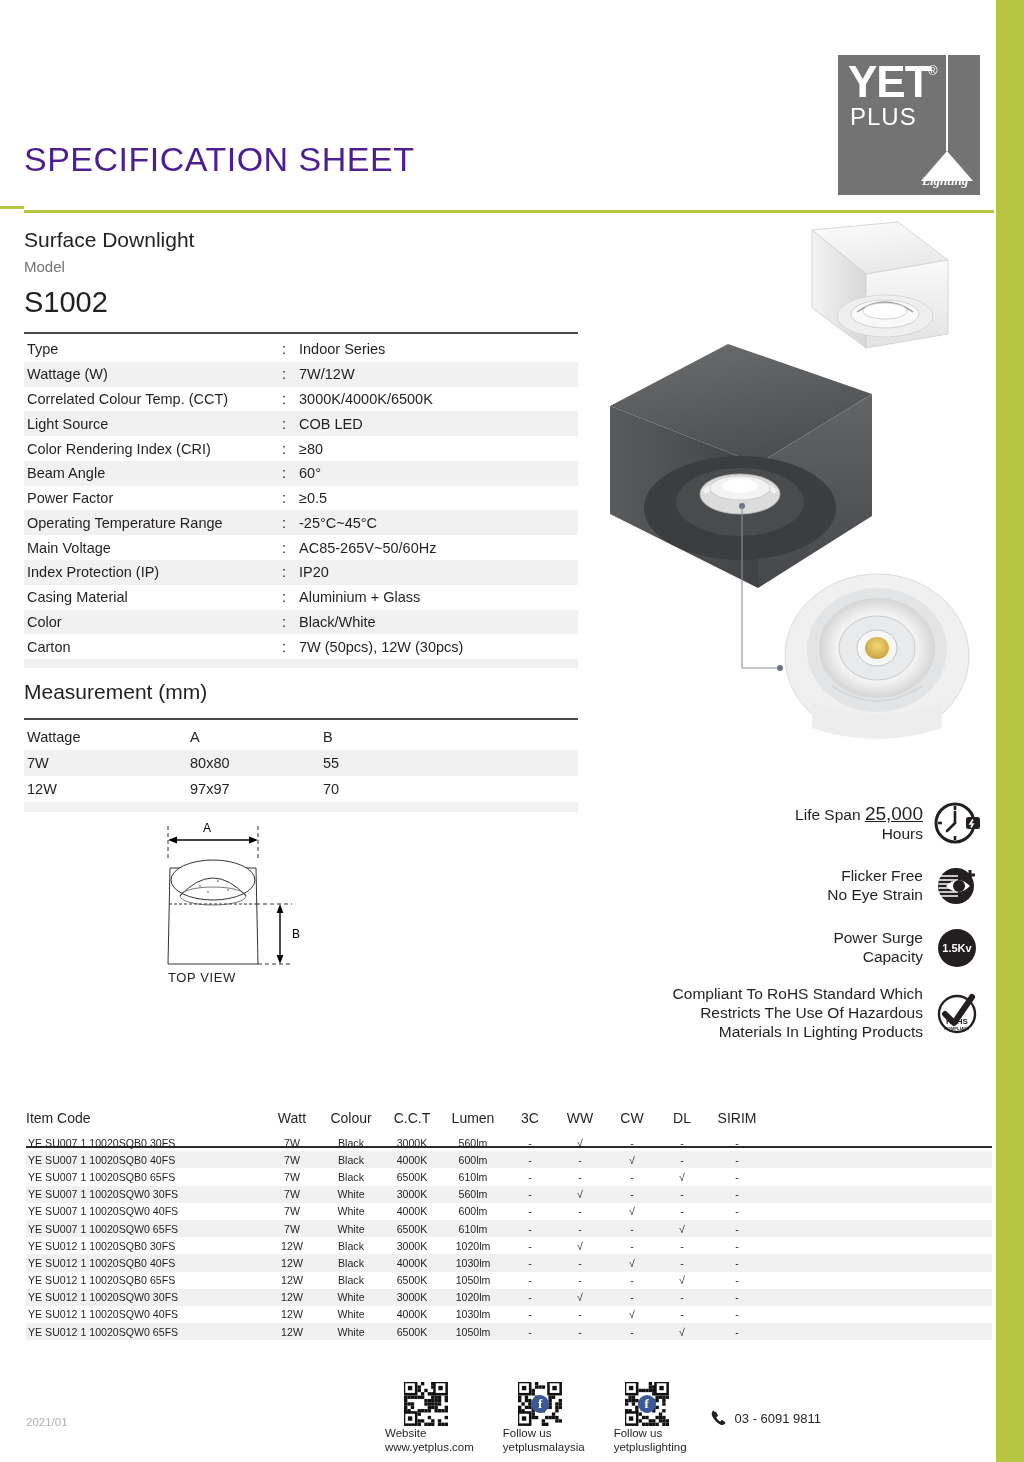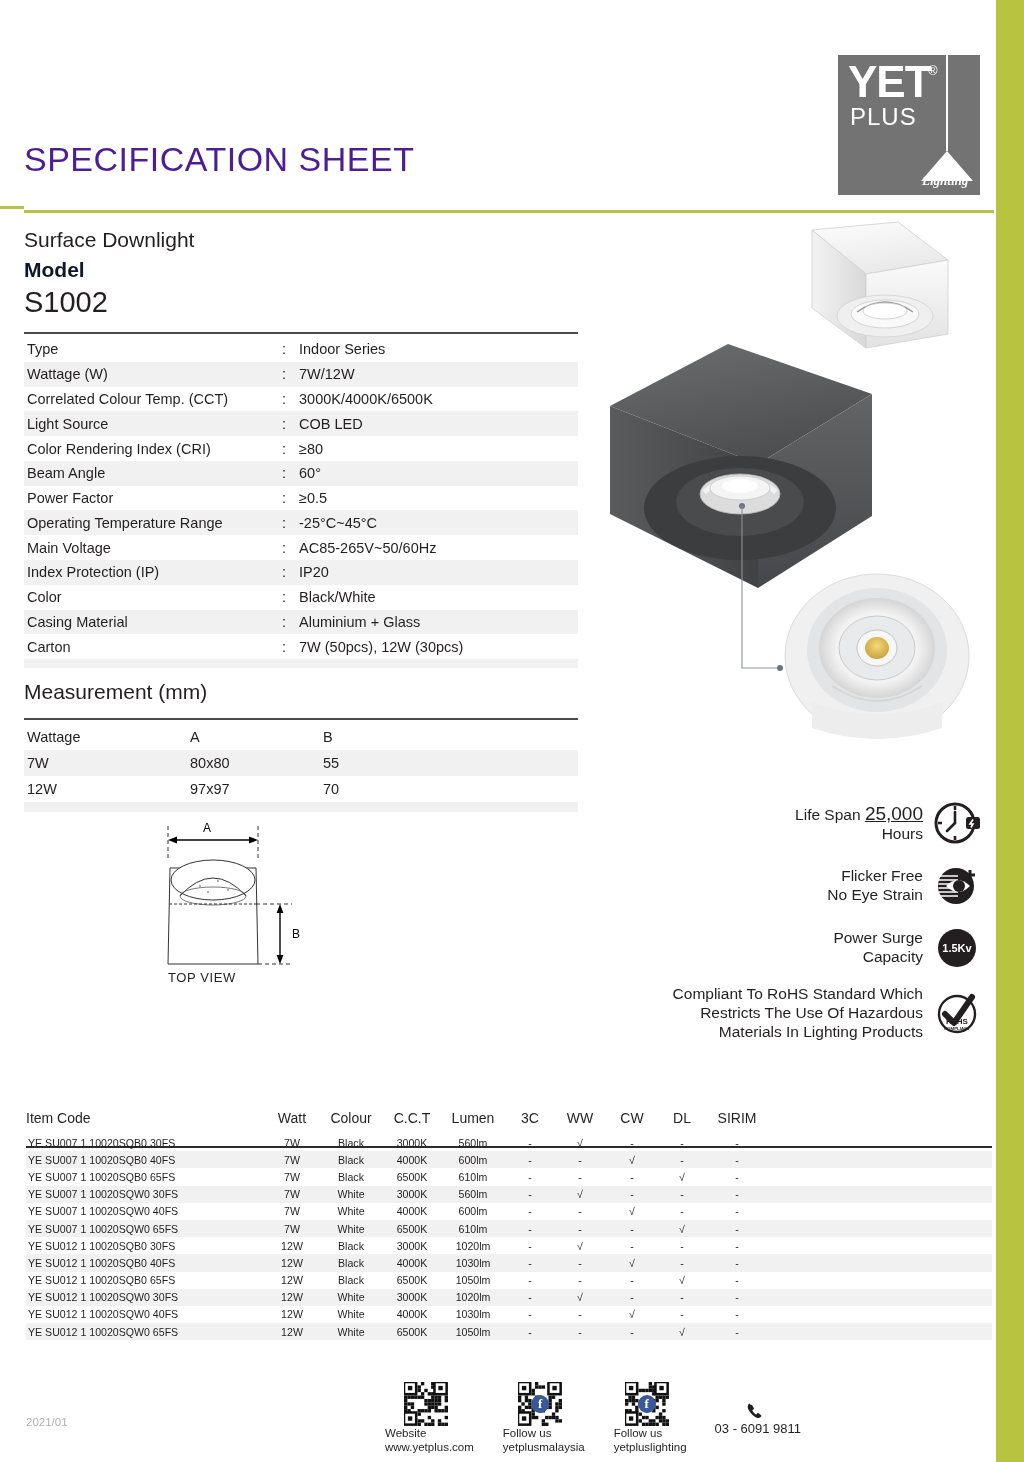--- a/index.html
+++ b/index.html
@@ -16,21 +16,21 @@
   .logo-reg{position:absolute;left:90px;top:8px;color:#fff;font-size:13px;}
   .logo-plus{position:absolute;left:12px;top:48px;color:#fff;font-weight:normal;font-size:24px;letter-spacing:1px;}
   .logo-pendant-rod{position:absolute;left:108px;top:0px;width:2px;height:96px;background:#fff;}
   .logo-pendant-shade{position:absolute;left:83px;top:96px;width:0;height:0;border-left:26px solid transparent;border-right:26px solid transparent;border-bottom:30px solid #fff;}
   .logo-script{position:absolute;left:84px;top:118px;color:#fff;font-size:13px;font-style:italic;font-family:"Liberation Serif",serif;font-weight:bold;}
   .sheet-title{position:absolute;left:24px;top:140px;font-size:34px;letter-spacing:.5px;color:#4c1d95;font-weight:300;}
   .rule-top{position:absolute;left:24px;top:210px;width:970px;height:3px;background:#b7c43f;}
   .rule-top-left{position:absolute;left:0px;top:206px;width:24px;height:3px;background:#b7c43f;}
   
   .prod-kind{position:absolute;left:24px;top:228px;font-size:21px;font-weight:300;color:#231f20;text-align:right;}
-  .prod-modellabel{position:absolute;left:24px;top:258px;font-size:21px;font-weight:700;color:#0f172a;}
+  .prod-modellabel{position:absolute;left:24px;top:258px;font-size:15px;font-weight:400;color:#737373;}
   .prod-model{position:absolute;left:24px;top:286px;font-size:29px;color:#231f20;}
   
   .spec-table{position:absolute;left:24px;top:337px;width:554px;border-collapse:collapse;}
   .spec-table td{font-size:14.5px;padding:4.4px 0 4.4px 3px;color:#231f20;}
   .spec-table tr:nth-child(even){background:#f1f1f1;}
   .spec-table .k{width:252px;}
   .spec-table .c{width:14px;}
   .spec-rule{position:absolute;left:24px;top:332px;width:554px;height:1.6px;background:#4a4a4a;}
   
   .meas-title{position:absolute;left:24px;top:680px;font-size:21px;font-weight:300;}
@@ -57,21 +57,21 @@
   .item-table td{font-size:10.6px;padding:2.6px 0;text-align:center;color:#231f20;}
   .item-table td.code{text-align:left;padding-left:2px;}
   .item-table tbody tr:nth-child(even){background:#f1f1f1;}
   .item-head-rule{position:absolute;left:26px;top:1146px;width:966px;height:2px;background:#2b2b2b;}
   
   .footer{position:absolute;left:378px;top:1382px;display:flex;align-items:center;}
   .fgroup{display:flex;align-items:center;margin-right:22px;flex-direction:column;}
   .qr{width:44px;height:44px;position:relative;background:#fff;}
   .ftxt{font-size:11.5px;line-height:14px;margin-left:7px;color:#231f20;}
   .fb-badge{position:absolute;left:13px;top:13px;width:18px;height:18px;border-radius:50%;background:#3b5998;color:#fff;font-family:"Liberation Serif",serif;font-weight:bold;font-size:13px;text-align:center;line-height:18px;}
-  .phone{display:flex;align-items:center;flex-direction:column;}
+  .phone{display:flex;align-items:center;}
   .phone-num{font-size:13px;margin-left:6px;}
   .datestamp{position:absolute;left:26px;top:1416px;font-size:11.5px;color:#b0b0b0;}
 </style>
 </head>
 <body>
 
 <div class="green-rail"></div>
 
 <div class="logo-box">
   <div class="logo-yet">YET</div>
@@ -137,28 +137,28 @@
         <td class="k">Main Voltage</td>
         <td class="c">:</td>
         <td>AC85-265V~50/60Hz</td>
       </tr>
       <tr>
         <td class="k">Index Protection (IP)</td>
         <td class="c">:</td>
         <td>IP20</td>
       </tr>
       <tr>
+        <td class="k">Casing Material</td>
+        <td class="c">:</td>
+        <td>Aluminium + Glass</td>
+      </tr>
+      <tr>
         <td class="k">Color</td>
         <td class="c">:</td>
         <td>Black/White</td>
-      </tr>
-      <tr>
-        <td class="k">Casing Material</td>
-        <td class="c">:</td>
-        <td>Aluminium + Glass</td>
       </tr>
       <tr>
         <td class="k">Carton</td>
         <td class="c">:</td>
         <td>7W (50pcs), 12W (30pcs)</td>
       </tr>
       <tr>
         <td class="k"></td>
         <td class="c"></td>
         <td></td>

